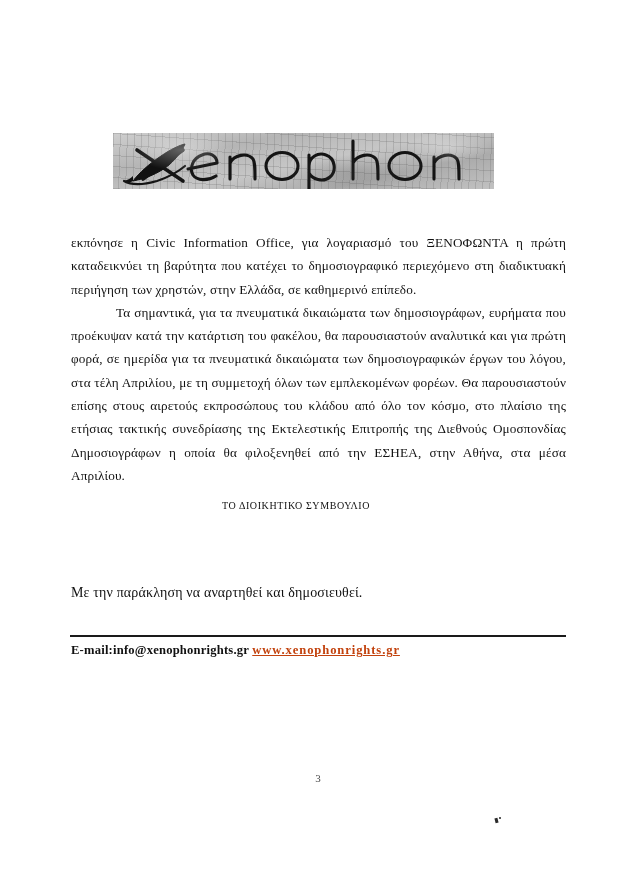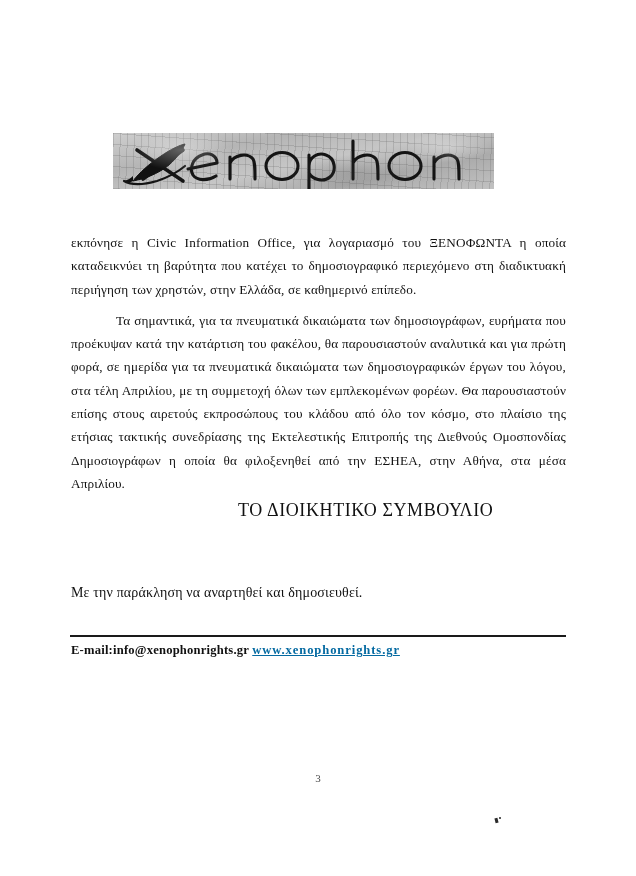--- a/index.html
+++ b/index.html
@@ -75,28 +75,28 @@
     text-align: justify;
     text-justify: inter-word;
     font-size: 13.2px;
     line-height: 23.3px;
     letter-spacing: 0.15px;
   }
   .para.indented {
     text-indent: 45px;
   }
   .para + .para {
-    margin-top: 8px;
+    margin-top: 0px;
   }
 
   .signature-line {
     position: absolute;
-    left: 238px;
+    left: 222px;
     top: 500px;
-    font-size: 18px;
+    font-size: 10px;
     letter-spacing: 0.6px;
     white-space: nowrap;
   }
 
   .request-line {
     position: absolute;
     left: 71px;
     top: 585px;
     font-size: 14px;
     letter-spacing: 0.15px;
@@ -122,21 +122,21 @@
     font-weight: bold;
     font-size: 12.6px;
     line-height: 21px;
     letter-spacing: 0.2px;
     white-space: nowrap;
   }
   .footer-url {
     font-weight: bold;
     text-decoration: underline;
     letter-spacing: 0.9px;
-    color: #0369a1;
+    color: #c2410c;
   }
 
   
   .page-number {
     position: absolute;
     left: 0;
     top: 772px;
     width: 636px;
     text-align: center;
     font-size: 11px;
@@ -189,21 +189,21 @@
 
       <g>
         <path d="M20,48 C26,40 36,31 48,23 C58,16 67,12 72,11 C70,16 65,24 56,32 C45,41 31,46 20,48 Z" fill="#111111" stroke="#111111" stroke-width="1"></path>
         <path d="M20,48 C16,50 13,50 11,48 C15,47 18,45 20,43 Z" fill="#111111"></path>
         <path d="M11,48 C18,52 30,52 44,48 C56,44 66,38 72,33" fill="none" stroke="#141414" stroke-width="2.2" stroke-linecap="round"></path>
       </g>
     </svg>
   </div>
 
   <div class="body-block">
-    <p class="para">εκπόνησε η Civic Information Office, για λογαριασμό του ΞΕΝΟΦΩΝΤΑ η οποία καταδεικνύει τη βαρύτητα που κατέχει το δημοσιογραφικό περιεχόμενο στη διαδικτυακή περιήγηση των χρηστών, στην Ελλάδα, σε καθημερινό επίπεδο.</p>
+    <p class="para">εκπόνησε η Civic Information Office, για λογαριασμό του ΞΕΝΟΦΩΝΤΑ η πρώτη καταδεικνύει τη βαρύτητα που κατέχει το δημοσιογραφικό περιεχόμενο στη διαδικτυακή περιήγηση των χρηστών, στην Ελλάδα, σε καθημερινό επίπεδο.</p>
     <p class="para indented">Τα σημαντικά, για τα πνευματικά δικαιώματα των δημοσιογράφων, ευρήματα που προέκυψαν κατά την κατάρτιση του φακέλου, θα παρουσιαστούν αναλυτικά και για πρώτη φορά, σε ημερίδα για τα πνευματικά δικαιώματα των δημοσιογραφικών έργων του λόγου, στα τέλη Απριλίου, με τη συμμετοχή όλων των εμπλεκομένων φορέων. Θα παρουσιαστούν επίσης στους αιρετούς εκπροσώπους του κλάδου από όλο τον κόσμο, στο πλαίσιο της ετήσιας τακτικής συνεδρίασης της Εκτελεστικής Επιτροπής της Διεθνούς Ομοσπονδίας Δημοσιογράφων η οποία θα φιλοξενηθεί από την ΕΣΗΕΑ, στην Αθήνα, στα μέσα Απριλίου.</p>
   </div>
 
   <div class="signature-line">ΤΟ ΔΙΟΙΚΗΤΙΚΟ ΣΥΜΒΟΥΛΙΟ</div>
 
   <div class="request-line">Με την παράκληση να αναρτηθεί και δημοσιευθεί.</div>
 
   <div class="footer-rule"></div>
   <div class="footer-block">
     <div class="footer-line">

